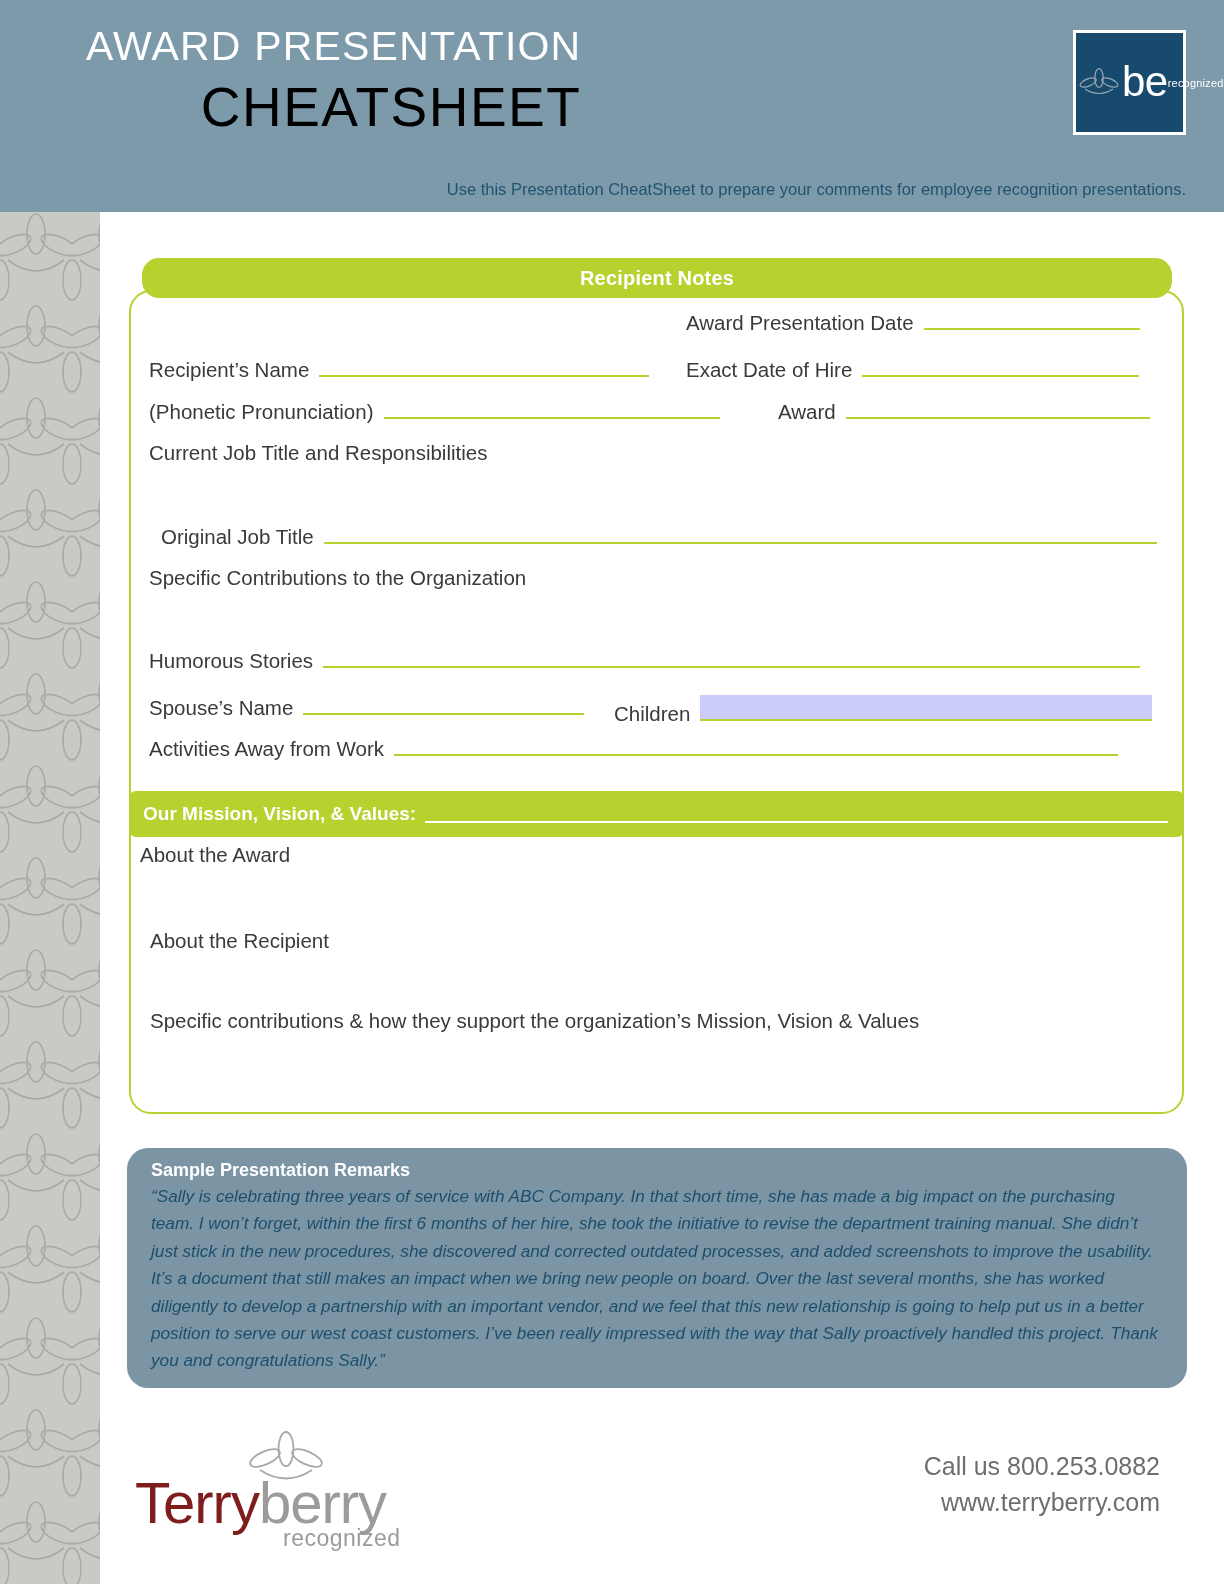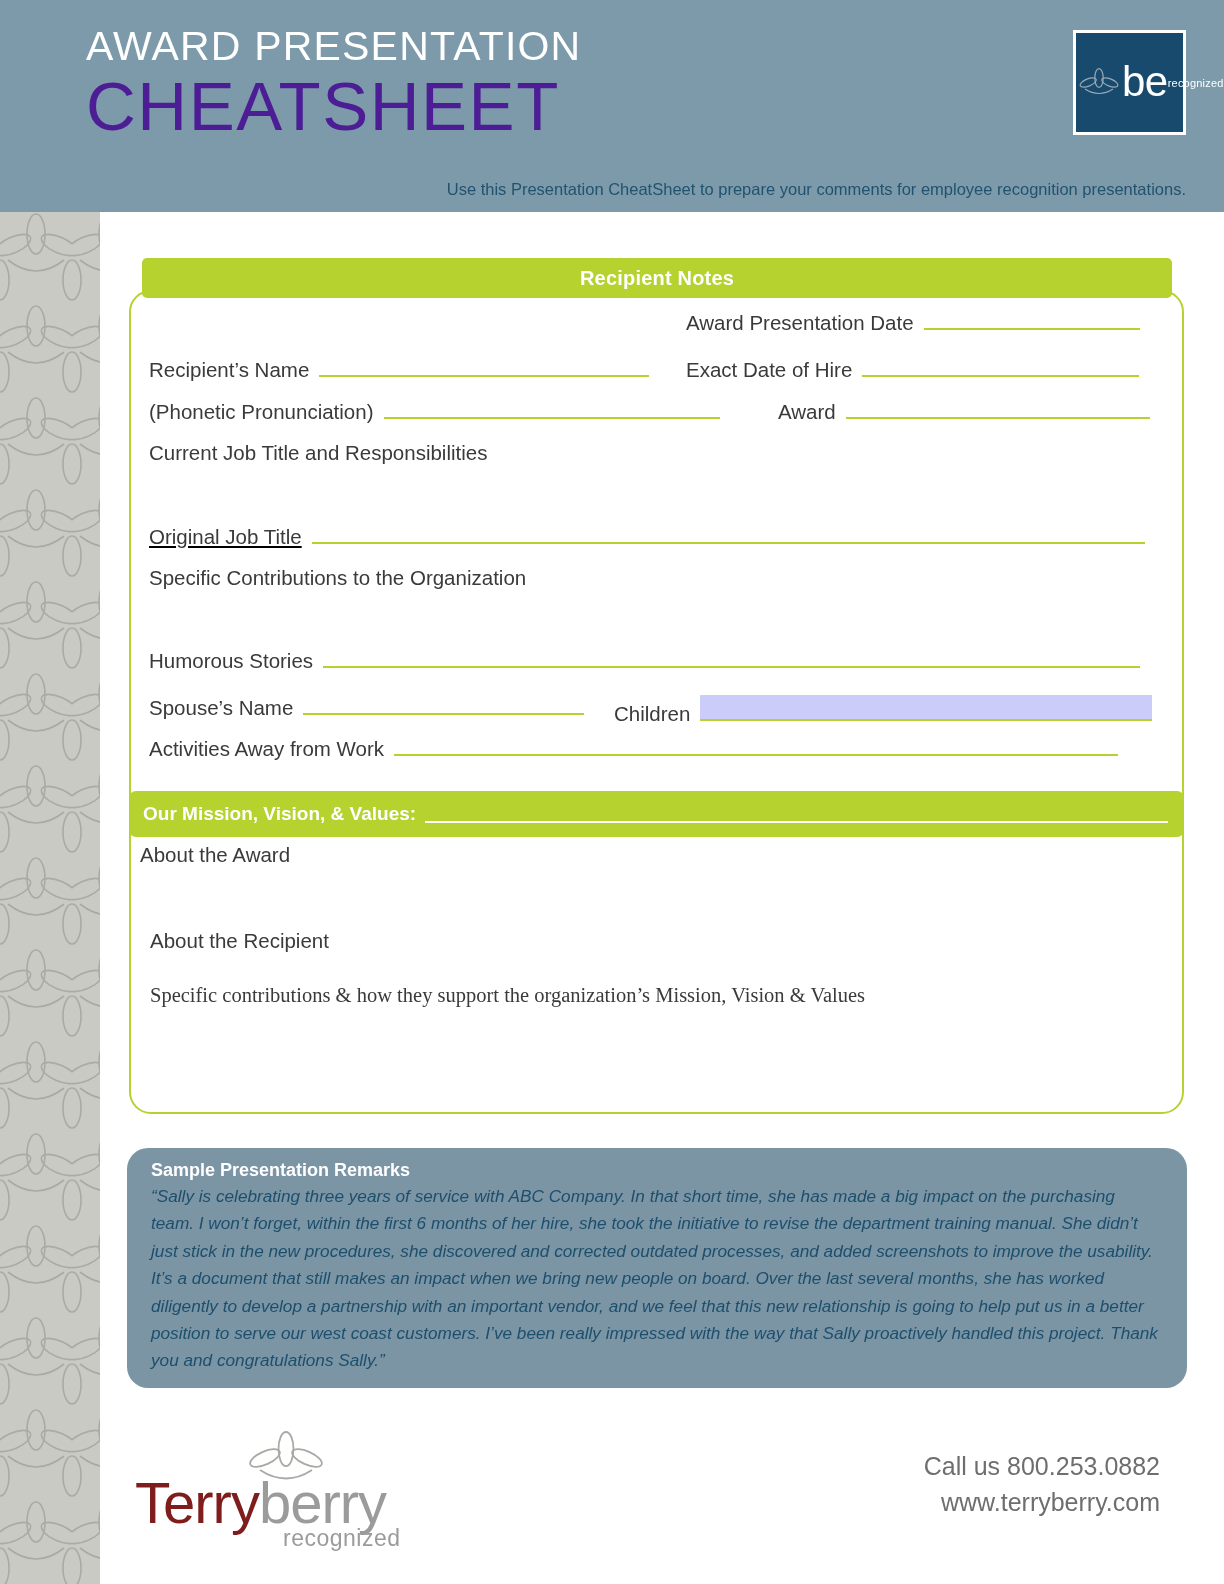--- a/index.html
+++ b/index.html
@@ -26,26 +26,27 @@
   }
   .title-small {
     font-size: 41px;
     letter-spacing: 1.2px;
     color: #ffffff;
     font-weight: 400;
     line-height: 48px;
     white-space: nowrap;
   }
   .title-large {
-    font-size: 69px;
+    font-size: 55px;
     letter-spacing: 1.5px;
-    color: #4c1d95;
+    color: #000000;
     font-weight: 300;
     line-height: 74px;
     white-space: nowrap;
+    text-align: right;
   }
   .header-subtitle {
     position: absolute;
     right: 38px; top: 180px;
     font-size: 16.5px;
     color: #22536e;
     white-space: nowrap;
   }
 
   
@@ -91,21 +92,21 @@
     width: 1055px; height: 824px;
     border: 2px solid #b6d22f;
     border-radius: 22px;
     background: #ffffff;
   }
   .card-header {
     position: absolute;
     left: 142px; top: 258px;
     width: 1030px; height: 40px;
     background: #b6d22f;
-    border-radius: 5px;
+    border-radius: 17px;
     display: flex;
     align-items: center;
     justify-content: center;
     z-index: 3;
   }
   .card-header-label {
     color: #ffffff;
     font-size: 20px;
     font-weight: bold;
     letter-spacing: 0.2px;
@@ -297,21 +298,21 @@
 </div>
 <div class="frow" style="left:778px; top:399px;">
   <span class="flabel">Award</span>
   <span class="fline" style="width:304px;"></span>
 </div>
 
 <div class="frow" style="left:149px; top:441px;justify-content:flex-end;">
   <span class="flabel">Current Job Title and Responsibilities</span>
 </div>
 
-<div class="frow" style="left:149px; top:524px;text-decoration:underline;">
+<div class="frow" style="left:161px; top:524px;">
   <span class="flabel">Original Job Title</span>
   <span class="fline" style="width:833px;"></span>
 </div>
 
 <div class="frow" style="left:149px; top:566px;">
   <span class="flabel">Specific Contributions to the Organization</span>
 </div>
 
 <div class="frow" style="left:149px; top:648px;">
   <span class="flabel">Humorous Stories</span>
@@ -332,21 +333,21 @@
   <span class="fline" style="width:724px;"></span>
 </div>
 
 <div class="mission-bar">
   <span class="mission-label">Our Mission, Vision, &amp; Values:</span>
   <span class="mission-line"></span>
 </div>
 
 <div class="ltext" style="left:140px; top:843px;">About the Award</div>
 <div class="ltext" style="left:150px; top:929px;">About the Recipient</div>
-<div class="ltext" style="left:150px; top:984px;font-family:Liberation Serif, serif;">Specific contributions &amp; how they support the organization’s Mission, Vision &amp; Values</div>
+<div class="ltext" style="left:150px; top:1009px;">Specific contributions &amp; how they support the organization’s Mission, Vision &amp; Values</div>
 
 <div class="remarks">
   <div class="remarks-title">Sample Presentation Remarks</div>
   <div class="remarks-body">“Sally is celebrating three years of service with ABC Company. In that short time, she has made a big impact on the purchasing team. I won’t forget, within the first 6 months of her hire, she took the initiative to revise the department training manual. She didn’t just stick in the new procedures, she discovered and corrected outdated processes, and added screenshots to improve the usability. It’s a document that still makes an impact when we bring new people on board. Over the last several months, she has worked diligently to develop a partnership with an important vendor, and we feel that this new relationship is going to help put us in a better position to serve our west coast customers. I’ve been really impressed with the way that Sally proactively handled this project. Thank you and congratulations Sally.”</div>
 </div>
 
 <div class="tb-logo">
   <span class="tb-crown">
     <svg width="86" height="56" viewBox="0 0 86 56">
       <g fill="none" stroke="#a9aaa3" stroke-width="1.8">

